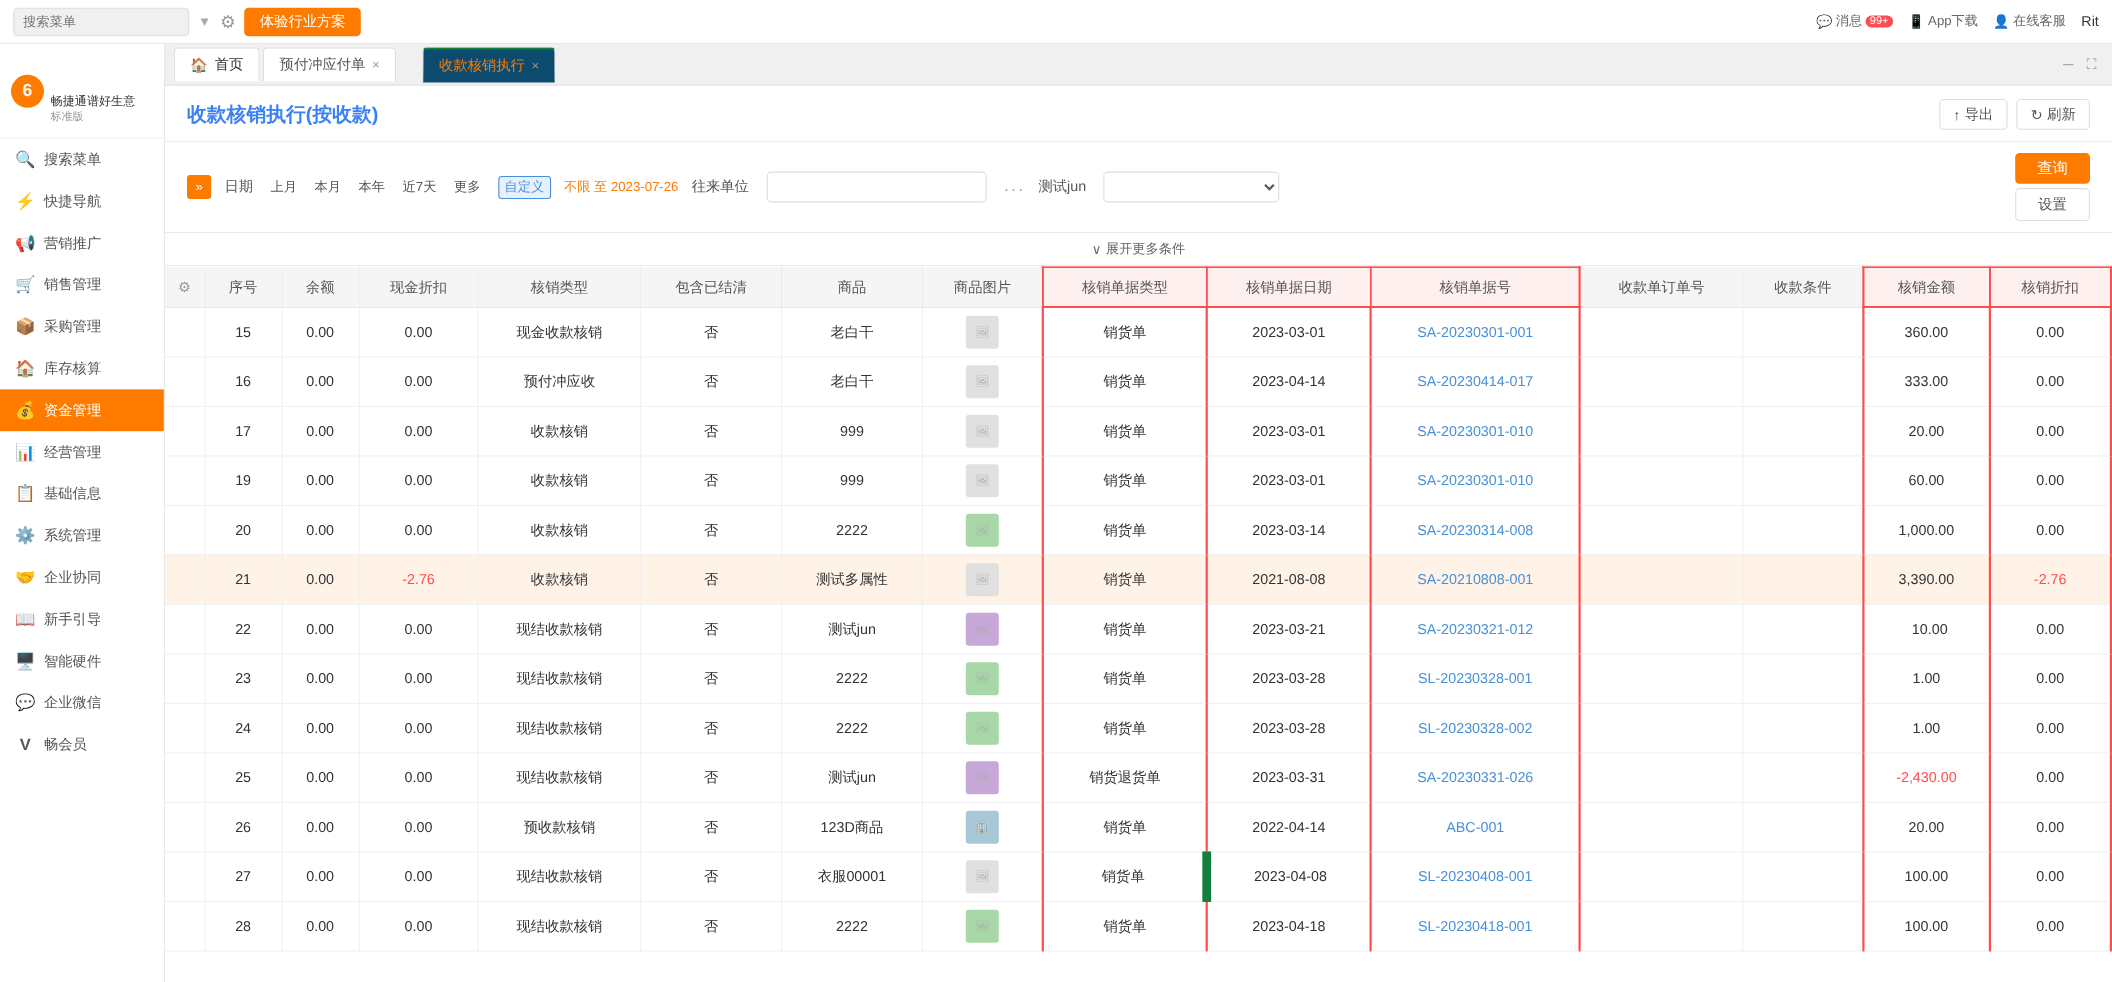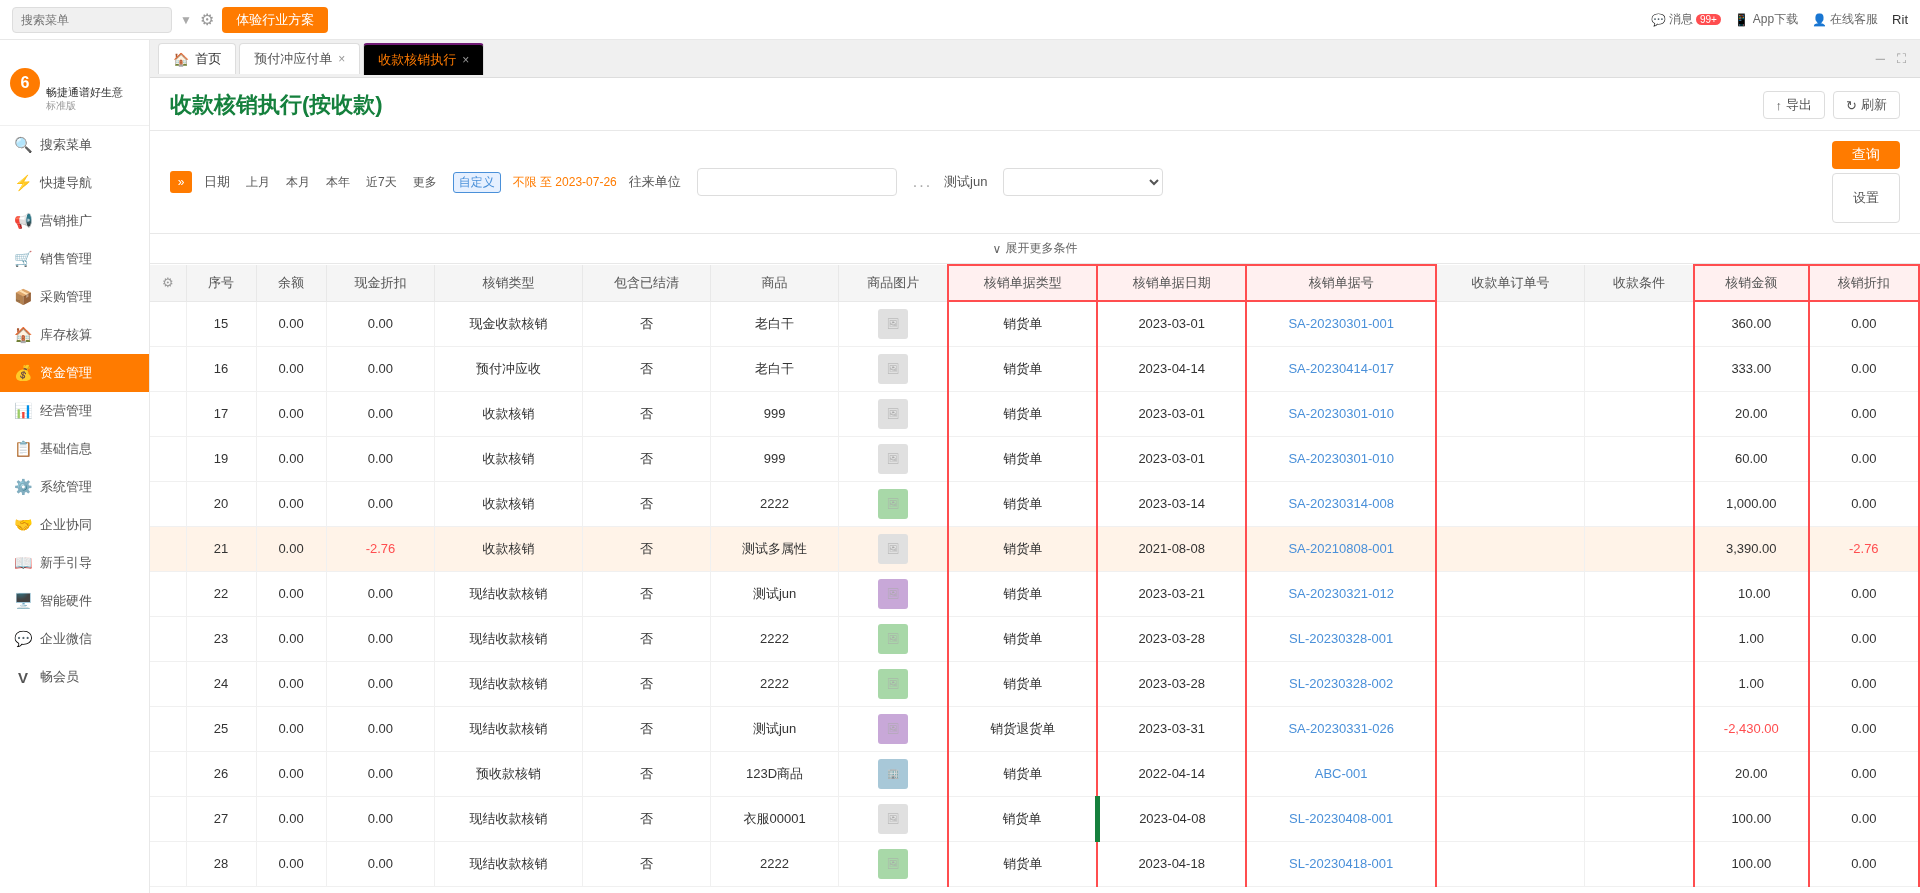--- a/index.html
+++ b/index.html
@@ -96,21 +96,21 @@
       padding: 6px 14px;
       background: #fff;
       border: 1px solid #ddd;
       border-bottom: none;
       margin-right: 3px;
       cursor: pointer;
       font-size: 13px;
       color: #555;
       border-radius: 4px 4px 0 0;
     }
-    .tab.active { background: #000000; color: #ff7b00; border-top: 2px solid #701a75; }
+    .tab.active { background: #0c4a6e; color: #ff7b00; border-top: 2px solid #15803d; margin-left: 21px; }
     .tab-close { color: #999; font-size: 12px; cursor: pointer; }
     .tab-home { color: #333; }
 
     
     .content-area {
       flex: 1;
       display: flex;
       flex-direction: column;
       overflow: hidden;
       background: #f5f5f5;
@@ -123,21 +123,21 @@
       border-bottom: 1px solid #e8e8e8;
       display: flex;
       flex-direction: column;
     }
     .page-title-row {
       display: flex;
       justify-content: space-between;
       align-items: center;
       margin-bottom: 10px;
     }
-    .page-title { font-size: 22px; font-weight: bold; color: #15803d; }
+    .page-title { font-size: 18px; font-weight: bold; color: #3b82f6; }
     .page-actions { display: flex; gap: 8px; align-items: center; }
     .action-btn {
       display: flex; align-items: center; gap: 4px;
       border: 1px solid #ddd;
       background: #fff;
       border-radius: 4px;
       padding: 4px 12px;
       cursor: pointer;
       font-size: 13px;
       color: #555;
@@ -204,21 +204,21 @@
       border-radius: 4px;
       padding: 5px 20px;
       font-size: 14px;
       cursor: pointer;
     }
     .settings-btn {
       background: #fff;
       color: #555;
       border: 1px solid #ddd;
       border-radius: 4px;
-      padding: 15px 16px;
+      padding: 5px 16px;
       font-size: 13px;
       cursor: pointer;
       font-family: Liberation Mono, monospace;
     }
     .dots-btn { background: none; border: none; color: #aaa; cursor: pointer; font-size: 16px; letter-spacing: 2px; }
     .expand-more-bar {
       background: #fff;
       border-bottom: 1px solid #e8e8e8;
       padding: 6px 20px;
       display: flex;
@@ -674,21 +674,21 @@
             <tr>
       <td></td>
       <td>27</td>
       <td>0.00</td>
       <td class="">0.00</td>
       <td>现结收款核销</td>
       <td>否</td>
       <td>衣服00001</td>
       <td><div class="thumb-placeholder">🖼</div></td>
       <td style="border-left:2px solid #ff4d4f; border-right:2px solid #ff4d4f;">销货单</td>
-      <td style="border-left:5px solid #15803d; border-right:2px solid #ff4d4f;margin-top:48px;">2023-04-08</td>
+      <td style="border-left:8px solid #15803d; border-right:2px solid #ff4d4f;margin-top:48px;">2023-04-08</td>
       <td style="border-left:2px solid #ff4d4f; border-right:2px solid #ff4d4f;"><a class="link-cell">SL-20230408-001</a></td>
       <td></td>
       <td></td>
       <td style="border-left:2px solid #ff4d4f; border-right:2px solid #ff4d4f;" class="">100.00</td>
       <td style="border-left:2px solid #ff4d4f; border-right:2px solid #ff4d4f;" class="">0.00</td>
     </tr>
             <tr>
       <td></td>
       <td>28</td>
       <td>0.00</td>

